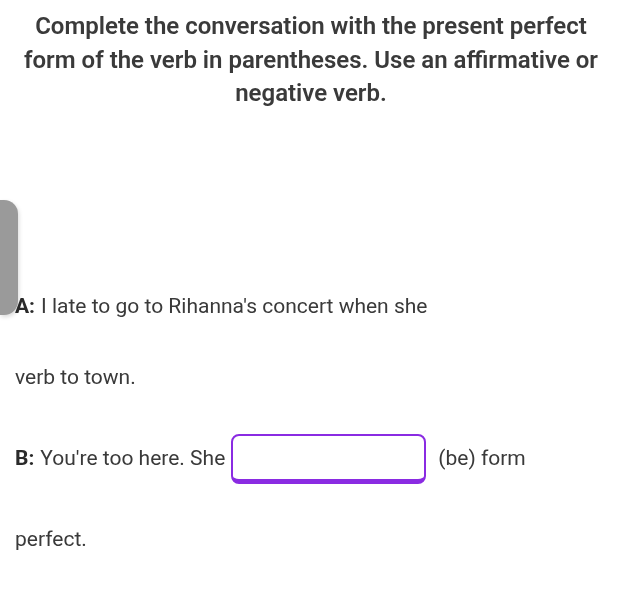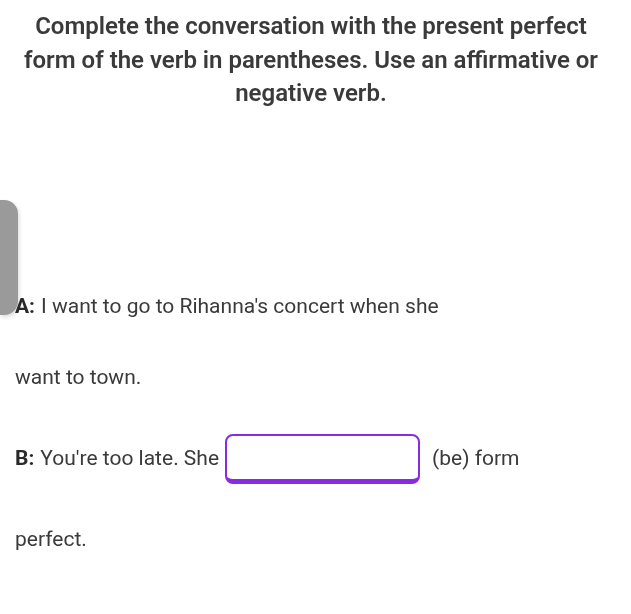--- a/index.html
+++ b/index.html
@@ -84,31 +84,31 @@
 <body>
 
 <div class="instructions">Complete the conversation with the present perfect form of the verb in parentheses. Use an affirmative or negative verb.</div>
 
 <div class="side-tab"></div>
 
 <div class="conversation">
 
   <div class="conv-line">
     <span class="speaker-label">A:</span>
-    <span class="conv-text">I want to go to Rihanna's concert when she</span>
+    <span class="conv-text">I late to go to Rihanna's concert when she</span>
   </div>
 
   <div class="conv-line">
-    <span class="conv-text">want to town.</span>
+    <span class="conv-text">verb to town.</span>
   </div>
 
   <div class="line-b-wrap">
     <div class="conv-line" style="margin-bottom:0;">
       <span class="speaker-label">B:</span>
-      <span class="conv-text">You're too late. She</span>
+      <span class="conv-text">You're too here. She</span>
       <input type="text" class="answer-input" value="" style="">
       <span class="verb-hint">(be) form</span>
     </div>
     <div class="conv-line" style="margin-bottom:0; width:100%;">
       <span class="conv-text">perfect.</span>
     </div>
   </div>
 
 </div>
 

